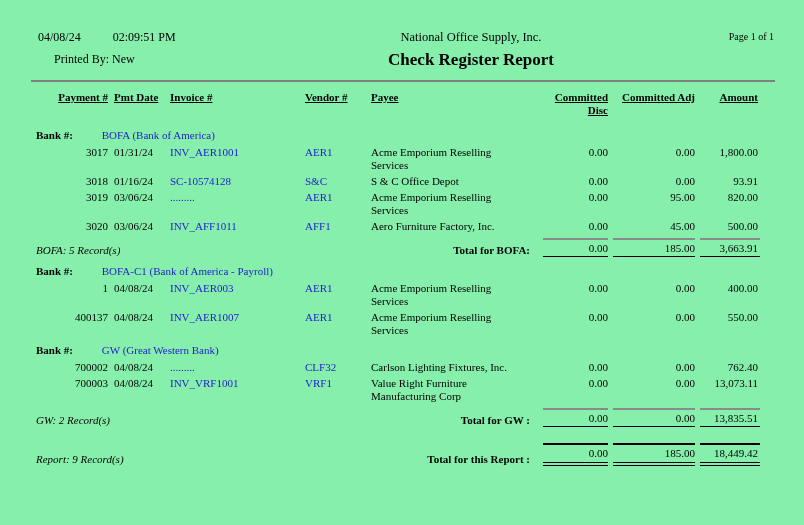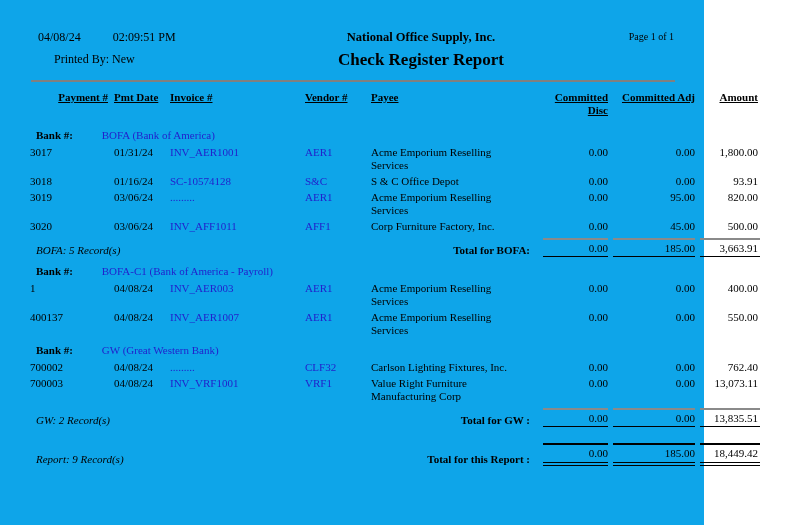--- a/index.html
+++ b/index.html
@@ -3,45 +3,45 @@
 <meta charset="utf-8">
 <style>
   * { box-sizing: border-box; }
   html, body { margin: 0; padding: 0; background: #fff; }
   body {
     width: 804px; height: 525px;
     font-family: "Liberation Serif", serif;
     color: #000; font-size: 11px;
     overflow: hidden;
   }
-  .page { position: relative; width: 704px; height: 525px; background: #0ea5e9; }
+  .page { position: relative; width: 804px; height: 525px; background: #86efac; }
 
   
   .rpt-header { display: flex; padding: 30px 30px 0 38px; align-items: flex-start; }
   .hdr-left  { width: 270px; font-size: 12px; }
   .hdr-left .dt-line { white-space: nowrap; }
   .hdr-left .time { margin-left: 32px; }
   .hdr-left .printed { margin-top: 7px; margin-left: 16px; }
   .hdr-center { flex: 1; text-align: center; }
-  .company { font-weight: bold; font-size: 12.5px; }
+  .company { font-weight: normal; font-size: 12.5px; }
   .rpt-title { font-weight: bold; font-size: 17px; margin-top: 5px; }
   .hdr-right { width: 140px; text-align: right; font-size: 10px; padding-top: 1px; }
 
   .top-rule { margin: 10px 29px 0 31px; border-top: 2px solid #808080; height: 0; }
 
   
   table.register { border-collapse: collapse; table-layout: fixed; width: 744px; margin: 0 0 0 30px; }
   th, td { padding: 2px 0 1px; vertical-align: top; line-height: 13px; font-size: 11px; }
   thead th { font-weight: bold; padding: 9px 0 6px; }
   thead th u { text-decoration: underline; }
   .al { text-align: left; } .ar { text-align: right; }
   .pad-l6 { padding-left: 6px; }
   .blue { color: #2222CC; }
 
-  .c-pay  { }
+  .c-pay  { text-align: right; }
   .c-date { text-align: left; padding-left: 6px; }
   .c-payee{ padding-right: 17px; }
   .c-num  { text-align: right; }
   .c-amt  { text-align: right; padding-right: 16px; }
 
   
   .bank-row td { padding-top: 6px; padding-bottom: 2px; }
   .bank-label { font-weight: bold; padding-left: 6px; }
   .bank-name  { margin-left: 26px; }
 
@@ -140,21 +140,21 @@
       <td class="c-num">0.00</td>
       <td class="c-num">95.00</td>
       <td class="c-amt">820.00</td>
     </tr>
 
     <tr class="data-row">
       <td class="c-pay">3020</td>
       <td class="c-date">03/06/24</td>
       <td class="blue">INV_AFF1011</td>
       <td class="blue">AFF1</td>
-      <td class="c-payee">Corp Furniture Factory, Inc.</td>
+      <td class="c-payee">Aero Furniture Factory, Inc.</td>
       <td class="c-num">0.00</td>
       <td class="c-num">45.00</td>
       <td class="c-amt">500.00</td>
     </tr>
 
 
     <tr class="total-row">
       <td colspan="4" class="record-count">BOFA: 5 Record(s)</td>
       <td class="total-label">Total for BOFA:</td>
       <td class="c-num">

